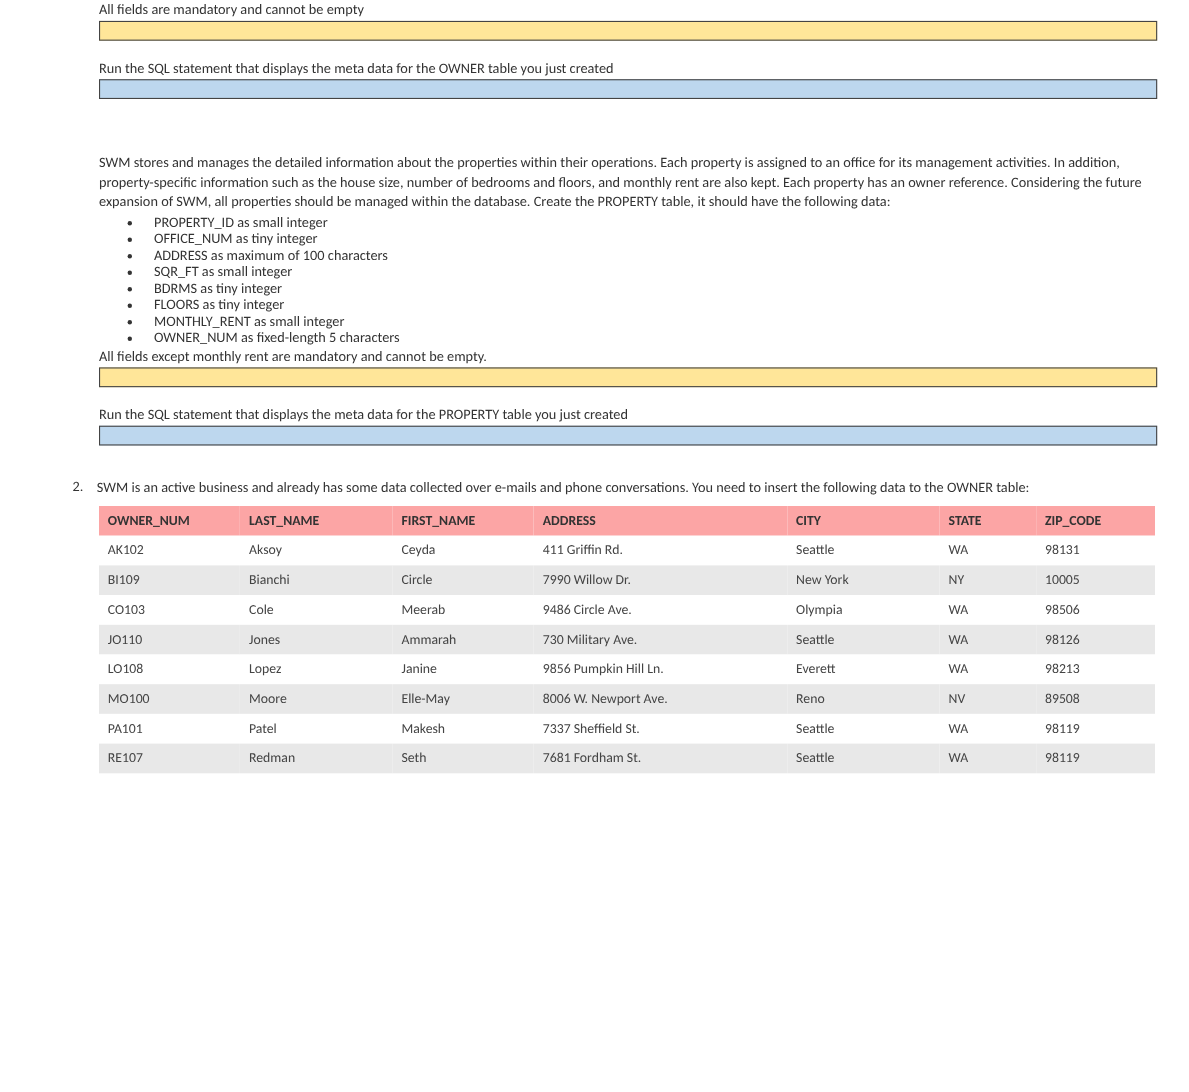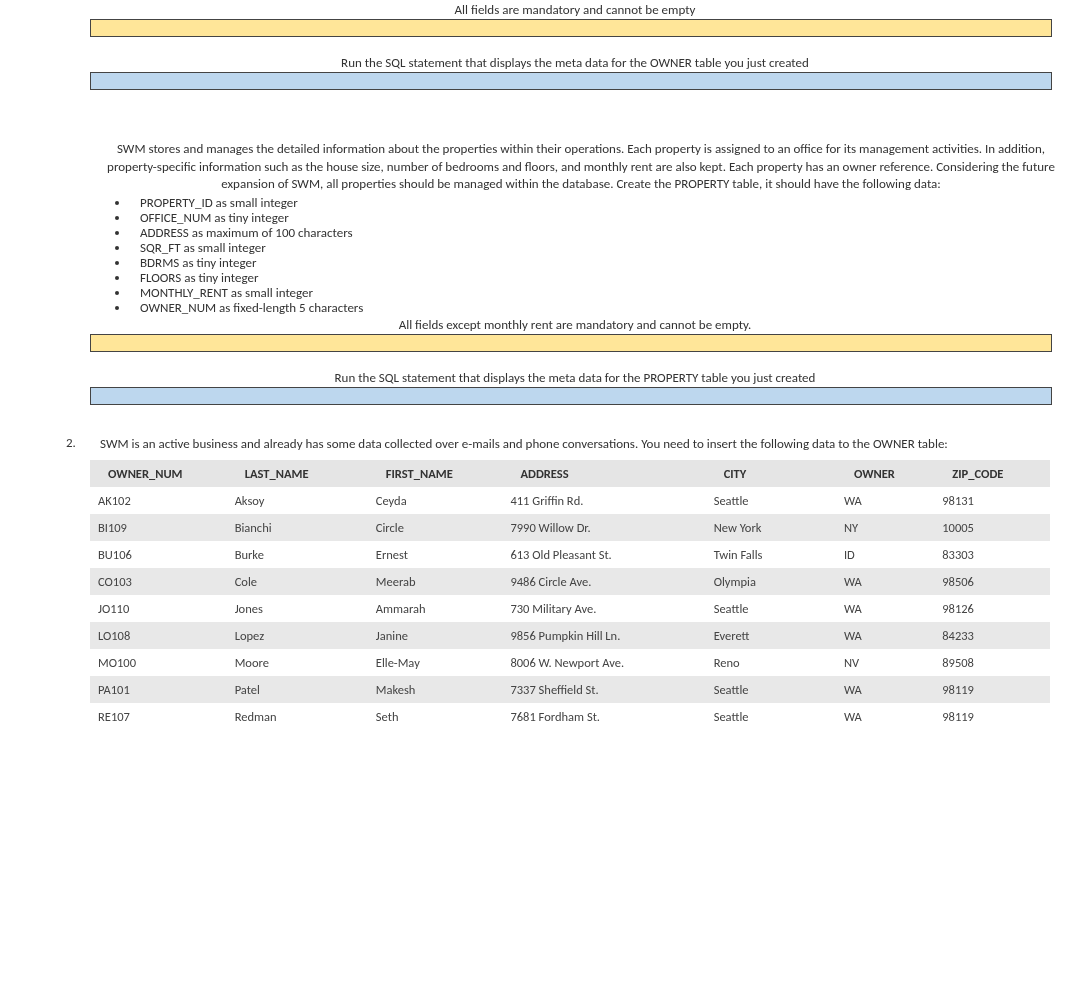--- a/index.html
+++ b/index.html
@@ -6,58 +6,56 @@
     font-family: "Segoe UI", Calibri, Arial, sans-serif;
     font-size: 13px;
     color: #333;
     margin: 0;
     padding: 0 20px 30px 90px;
     background: #fff;
     width: 970px;
   }
   .line {
     margin: 2px 0;
-    text-align: center;
   }
   .bar {
     border: 1.2px solid #444;
     height: 16px;
     width: 960px;
     margin: 2px 0 10px 0;
   }
   .bar.yellow { background: #ffe699; }
   .bar.blue   { background: #bdd7ee; }
   ul.bullets {
     list-style: disc;
     margin: 2px 0 2px 40px;
     padding: 0;
   }
   ul.bullets li { margin: 0; padding-left: 10px; }
   .para {
-    margin: 0 0 2px 12px;
+    margin: 0 0 2px 0;
     line-height: 1.35;
     max-width: 960px;
-    text-align: center;
   }
   .numbered {
     display: flex;
     margin-top: 30px;
     max-width: 980px;
   }
   .numbered .num { width: 22px; flex:none; margin-left:-24px;}
   table.owner {
     border-collapse: collapse;
     width: 960px;
     margin-top: 6px;
     font-size: 12.5px;
   }
   table.owner th {
     text-align: left;
-    background: #e5e5e5;
-    padding: 6px 18px;
+    background: #fca5a5;
+    padding: 6px 8px;
     font-weight: bold;
     color: #333;
   }
   table.owner td {
     padding: 6px 8px;
     color: #444;
   }
   table.owner tbody tr:nth-child(even) td { background: #e8e8e8; }
   table.owner tbody tr:nth-child(odd)  td { background: #ffffff; }
   .col-on { width: 110px; }
@@ -108,21 +106,21 @@
 </div>
 
 <table class="owner">
   <thead>
     <tr>
       <th class="col-on">OWNER_NUM</th>
       <th class="col-ln">LAST_NAME</th>
       <th class="col-fn">FIRST_NAME</th>
       <th class="col-ad">ADDRESS</th>
       <th class="col-ci">CITY</th>
-      <th class="col-st">OWNER</th>
+      <th class="col-st">STATE</th>
       <th class="col-zi">ZIP_CODE</th>
     </tr>
   </thead>
   <tbody id="owner-tbody">
       <tr>
         <td>AK102</td>
         <td>Aksoy</td>
         <td>Ceyda</td>
         <td>411 Griffin Rd.</td>
         <td>Seattle</td>
@@ -130,29 +128,20 @@
         <td>98131</td>
       </tr>
       <tr>
         <td>BI109</td>
         <td>Bianchi</td>
         <td>Circle</td>
         <td>7990 Willow Dr.</td>
         <td>New York</td>
         <td>NY</td>
         <td>10005</td>
-      </tr>
-      <tr>
-        <td>BU106</td>
-        <td>Burke</td>
-        <td>Ernest</td>
-        <td>613 Old Pleasant St.</td>
-        <td>Twin Falls</td>
-        <td>ID</td>
-        <td>83303</td>
       </tr>
       <tr>
         <td>CO103</td>
         <td>Cole</td>
         <td>Meerab</td>
         <td>9486 Circle Ave.</td>
         <td>Olympia</td>
         <td>WA</td>
         <td>98506</td>
       </tr>
@@ -165,21 +154,21 @@
         <td>WA</td>
         <td>98126</td>
       </tr>
       <tr>
         <td>LO108</td>
         <td>Lopez</td>
         <td>Janine</td>
         <td>9856 Pumpkin Hill Ln.</td>
         <td>Everett</td>
         <td>WA</td>
-        <td>84233</td>
+        <td>98213</td>
       </tr>
       <tr>
         <td>MO100</td>
         <td>Moore</td>
         <td>Elle-May</td>
         <td>8006 W. Newport Ave.</td>
         <td>Reno</td>
         <td>NV</td>
         <td>89508</td>
       </tr>

